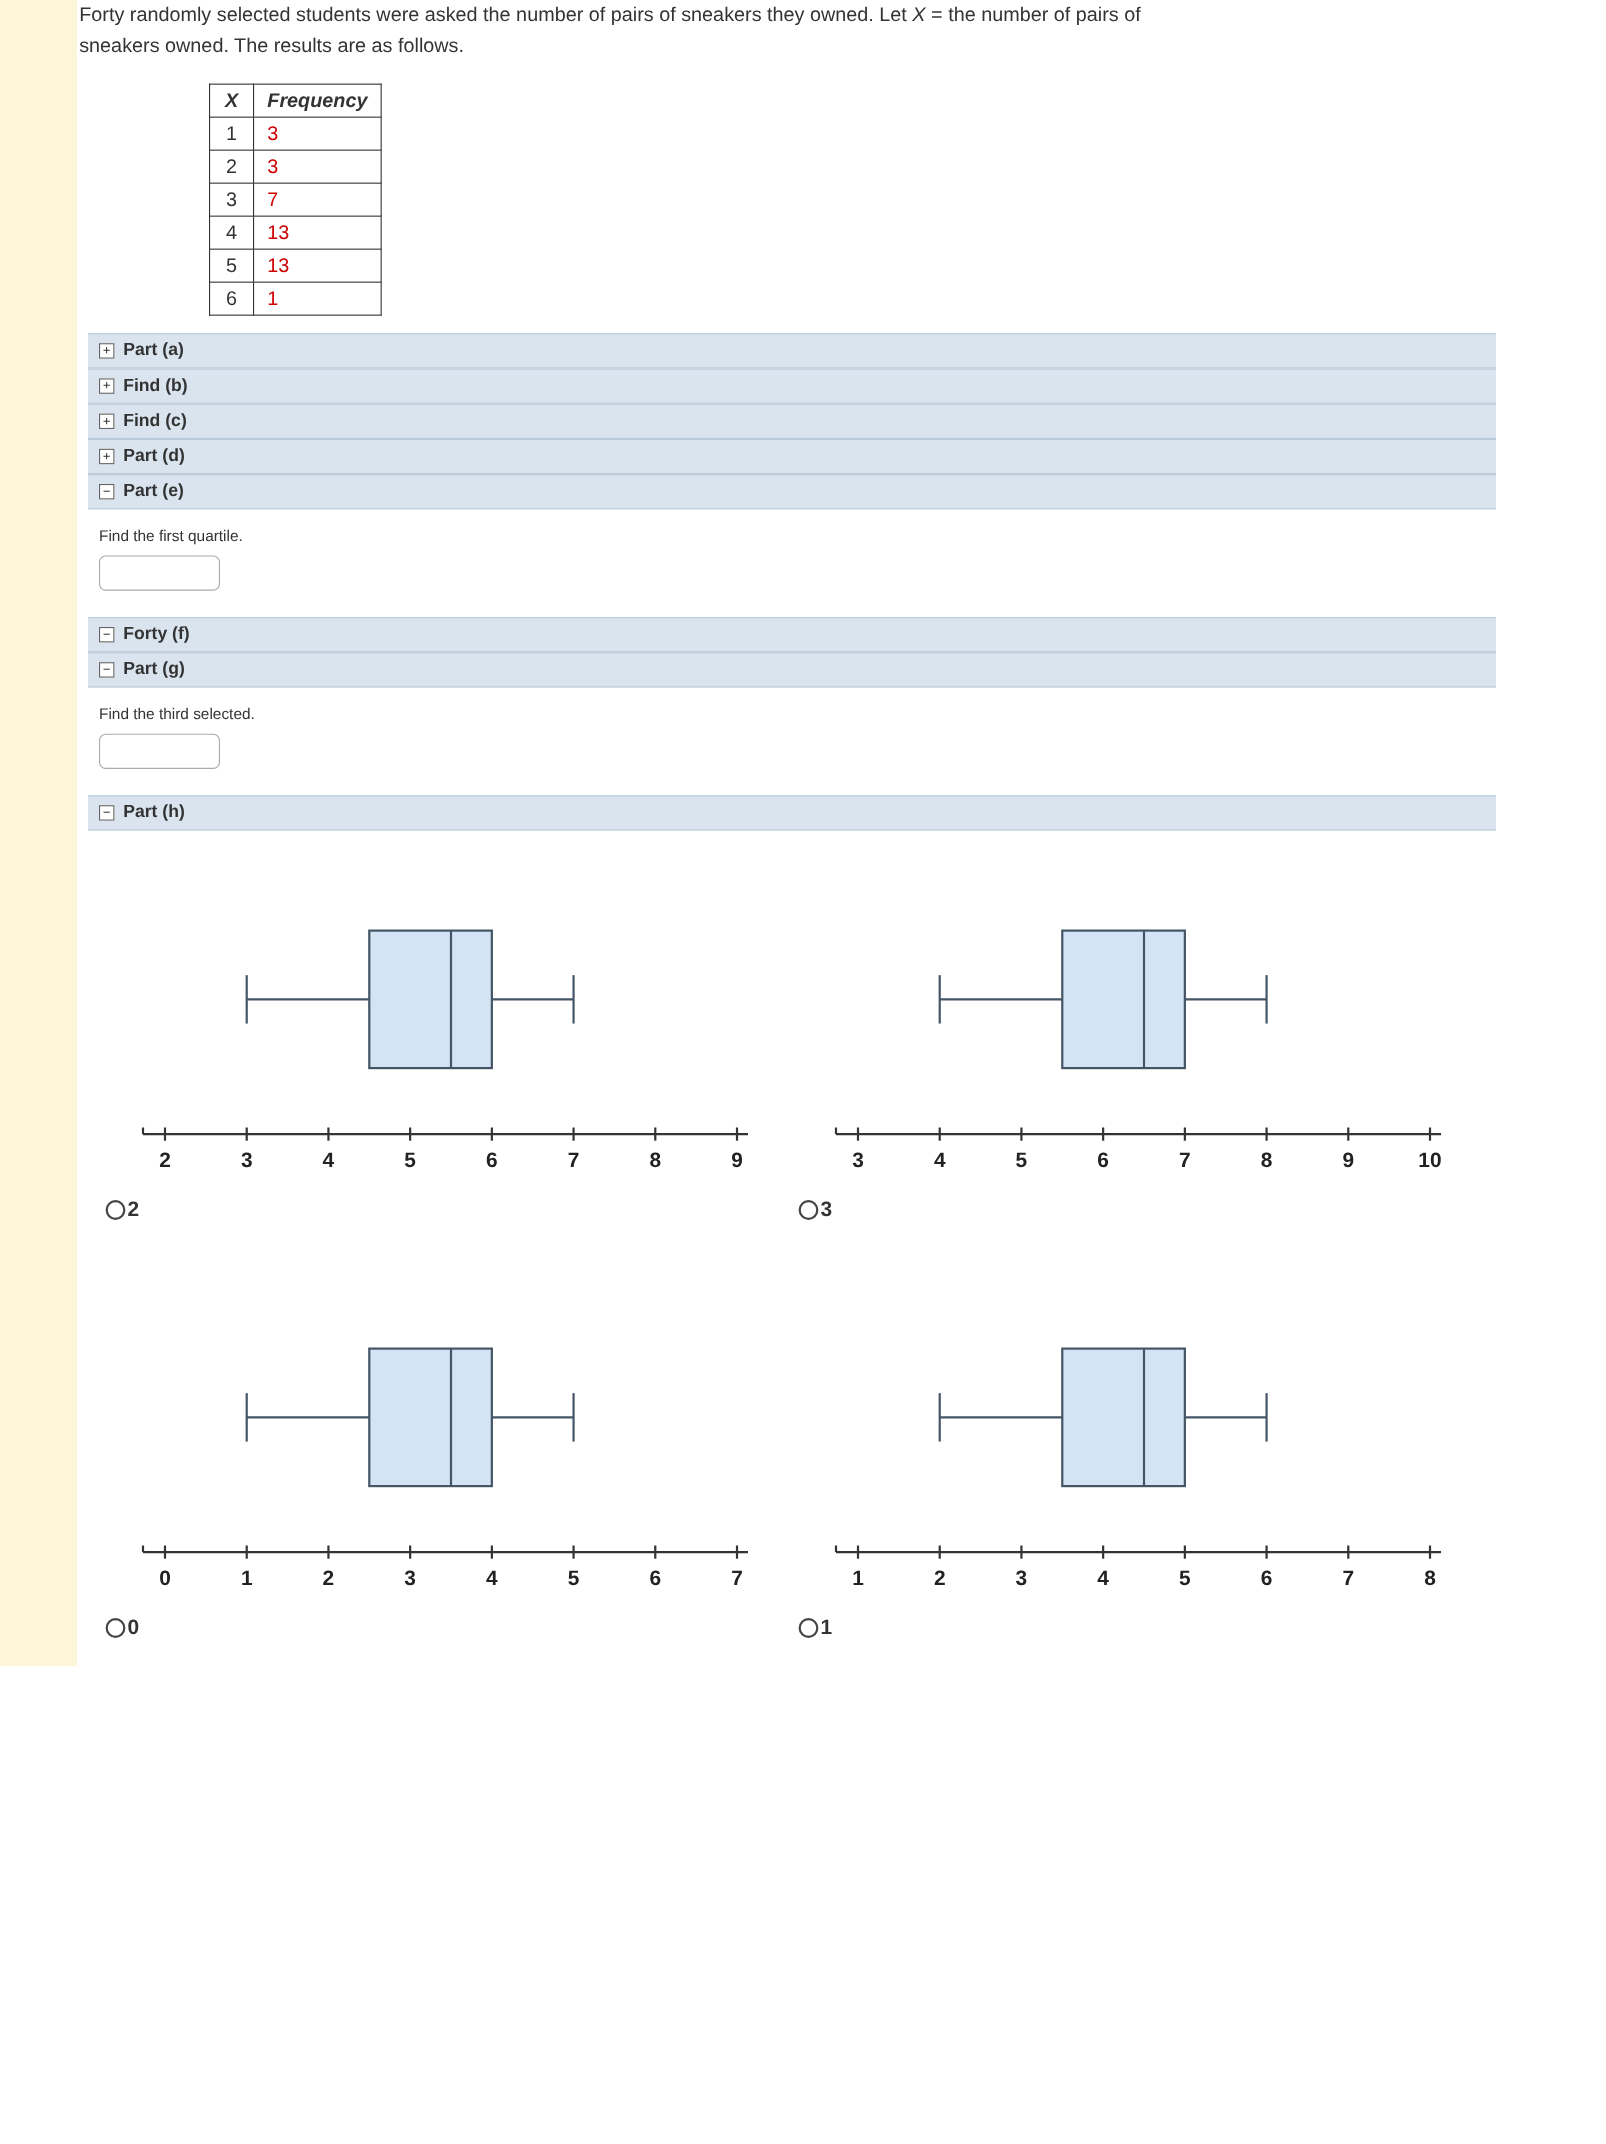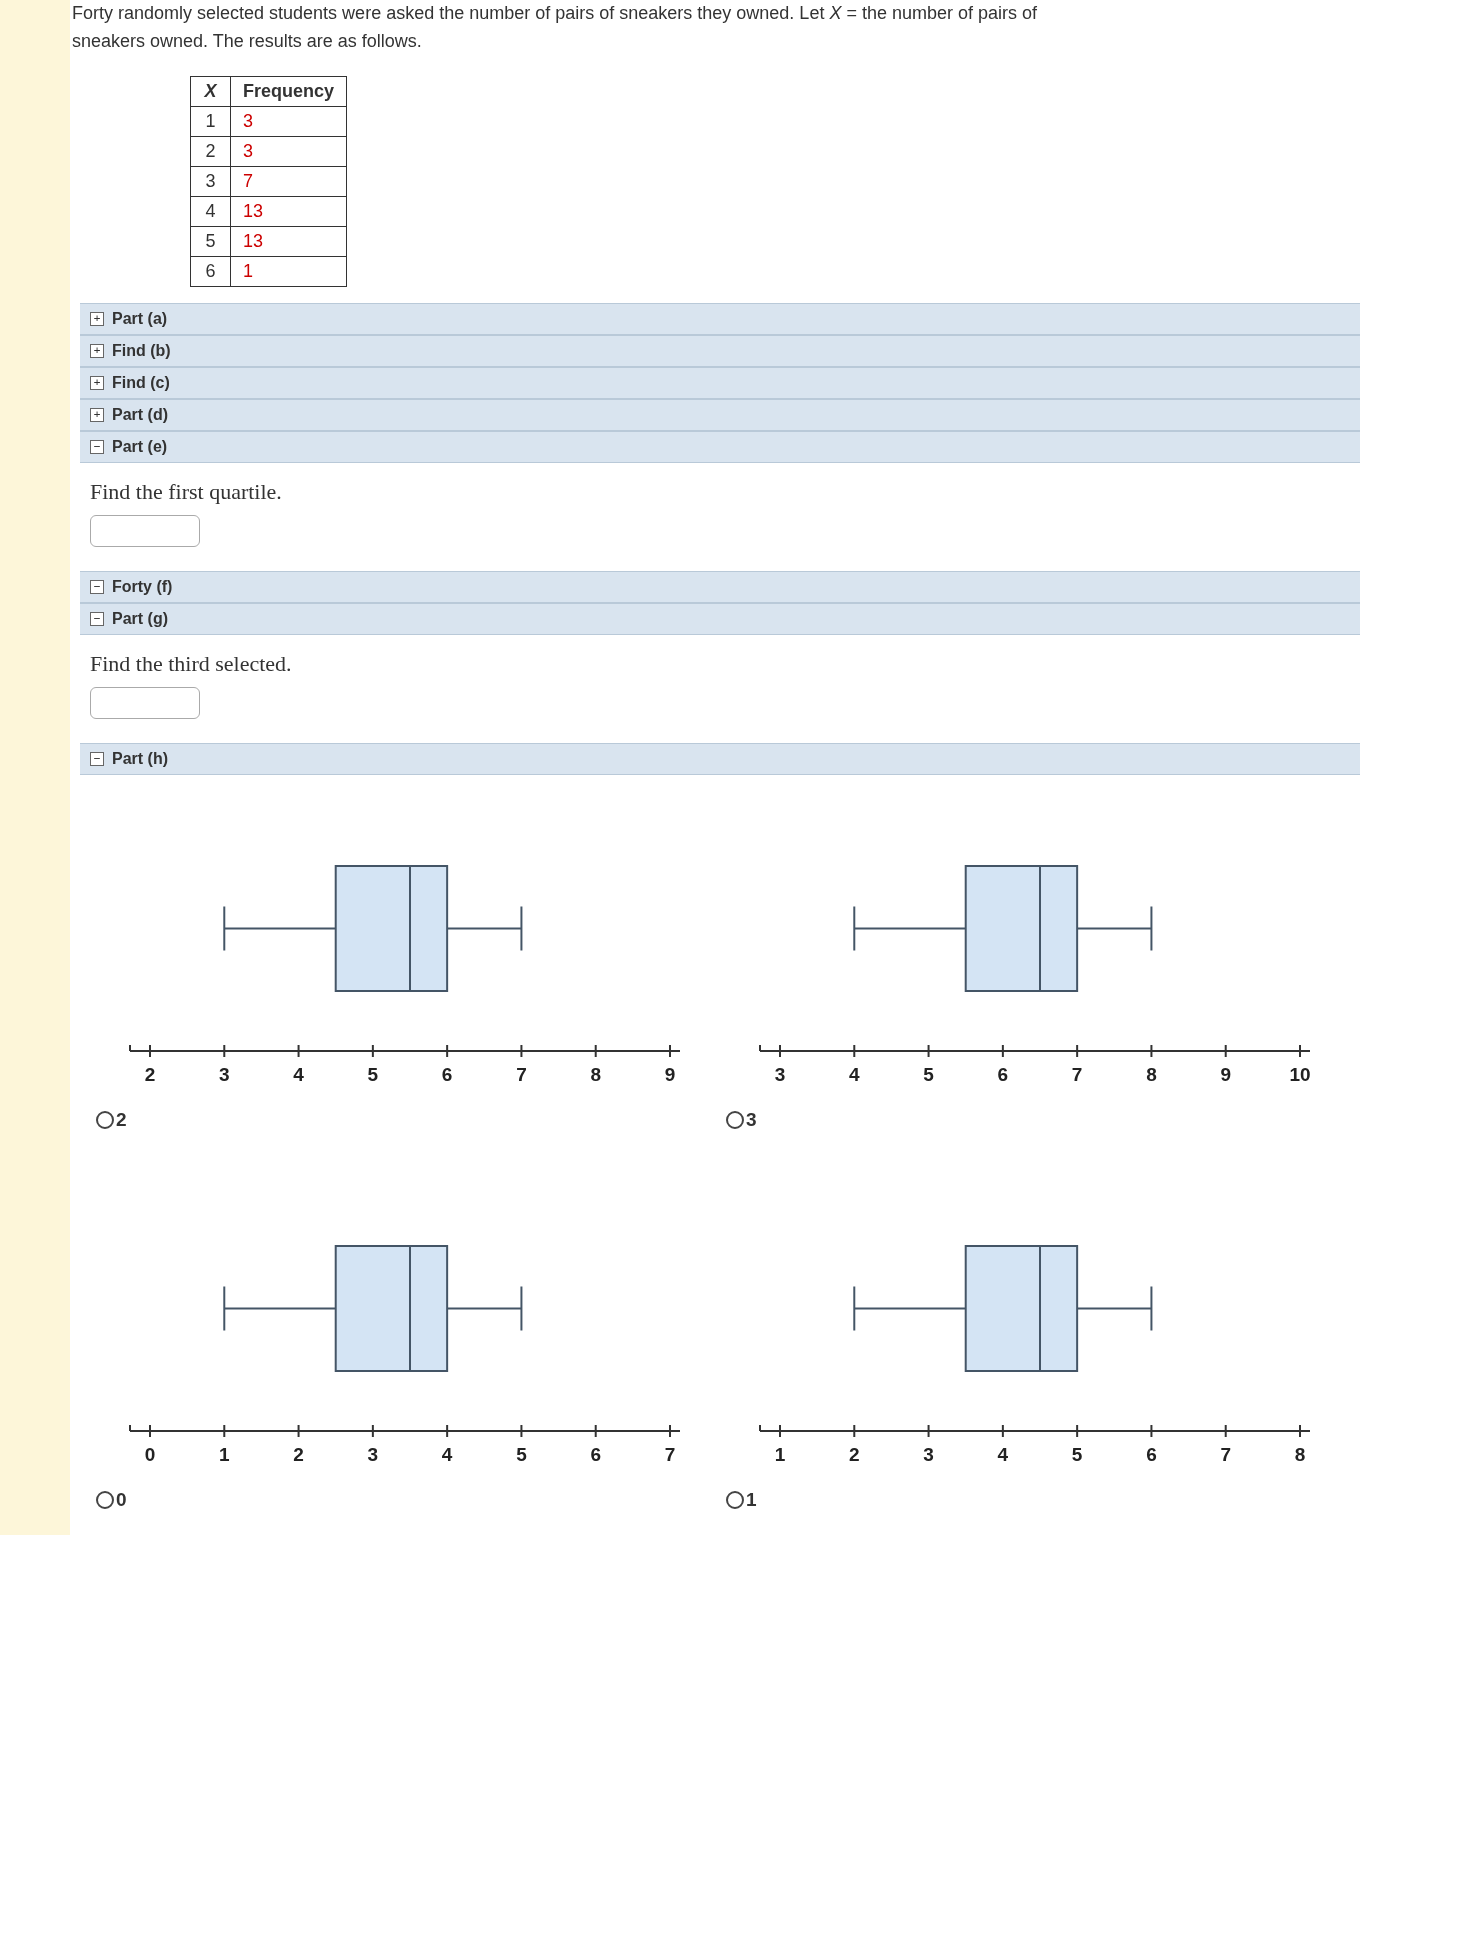--- a/index.html
+++ b/index.html
@@ -33,20 +33,21 @@
       margin: 6px 0 16px 120px;
     }
     .freq-table th, .freq-table td {
       border: 1px solid #333;
       padding: 4px 12px;
       text-align: left;
       font-size: 18px;
     }
     .freq-table th {
       font-weight: bold;
+      font-style: italic;
       text-align:center;
     }
     .freq-table .x-head{font-style:italic;}
     .freq-table td:first-child { text-align: center; width:40px;}
     .freq-table td.freq { color: #cc0000; }
     .part-header {
       background: #d9e4ef;
       border-top: 1px solid #b9c9d8;
       border-bottom: 1px solid #b9c9d8;
       padding: 6px 10px;
@@ -68,23 +69,22 @@
       font-size: 11px;
       line-height: 1;
       flex-shrink: 0;
       font-weight:normal;
       font-family: monospace;
     }
     .part-body {
       padding: 16px 20px 24px 20px;
     }
     .part-body .question {
-      font-size: 22px;
+      font-size: 14px;
       margin-bottom: 10px;
-      font-family: Liberation Serif, serif;
     }
     .answer-input {
       width: 110px;
       height: 32px;
       border: 1px solid #aaa;
       border-radius: 6px;
       padding: 4px 8px;
       font-size: 16px;
     }
     .boxplot-grid {

